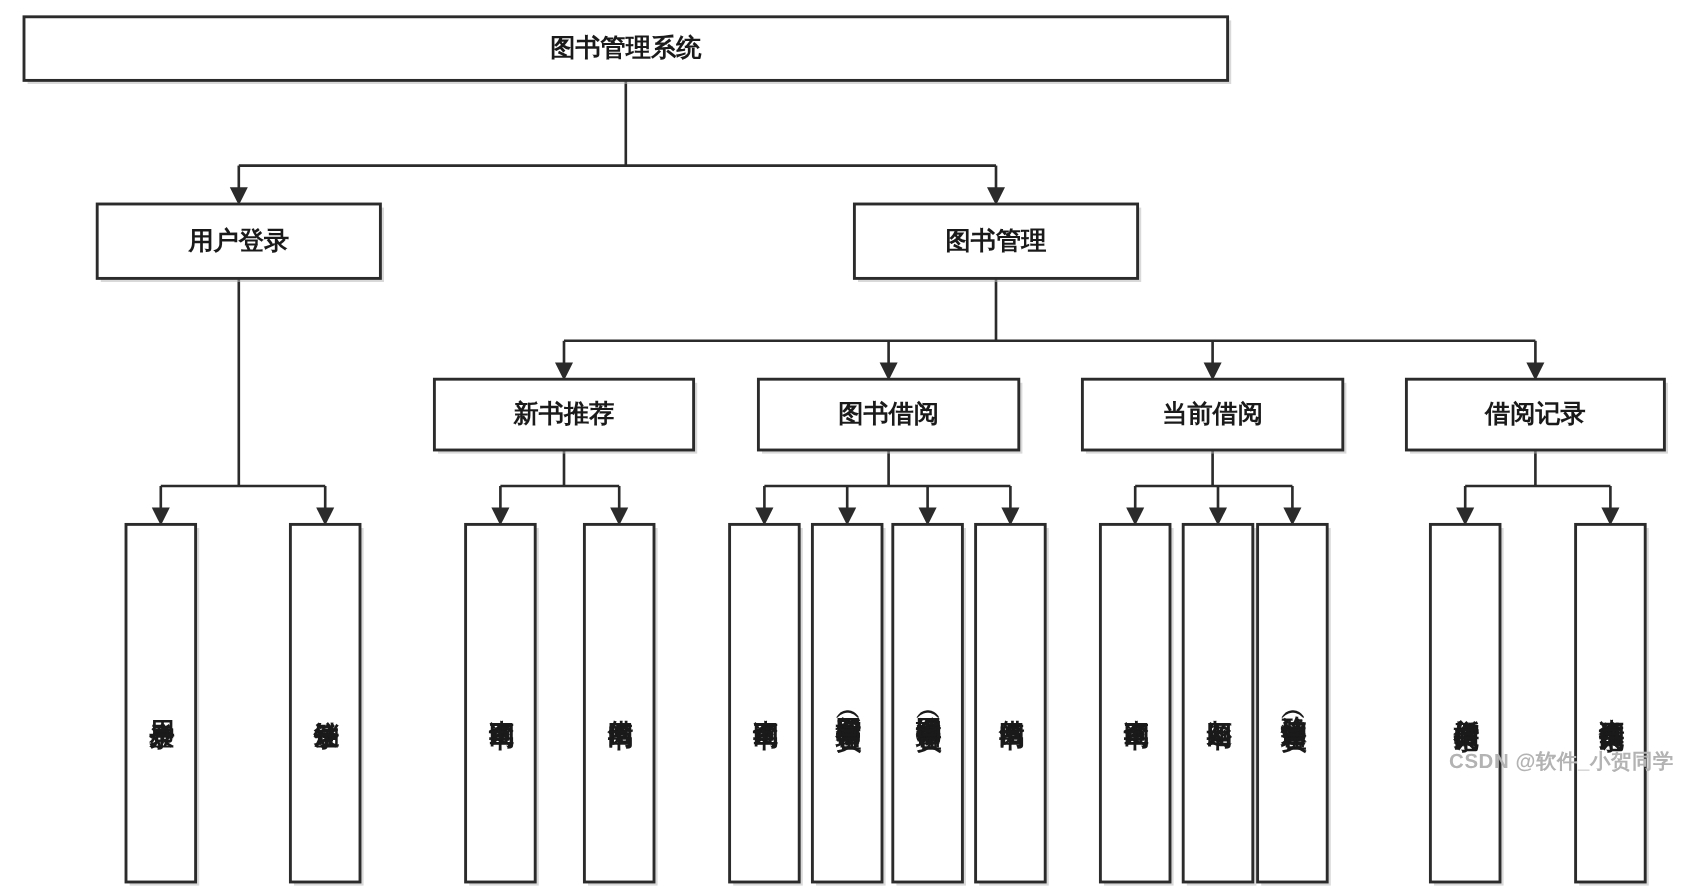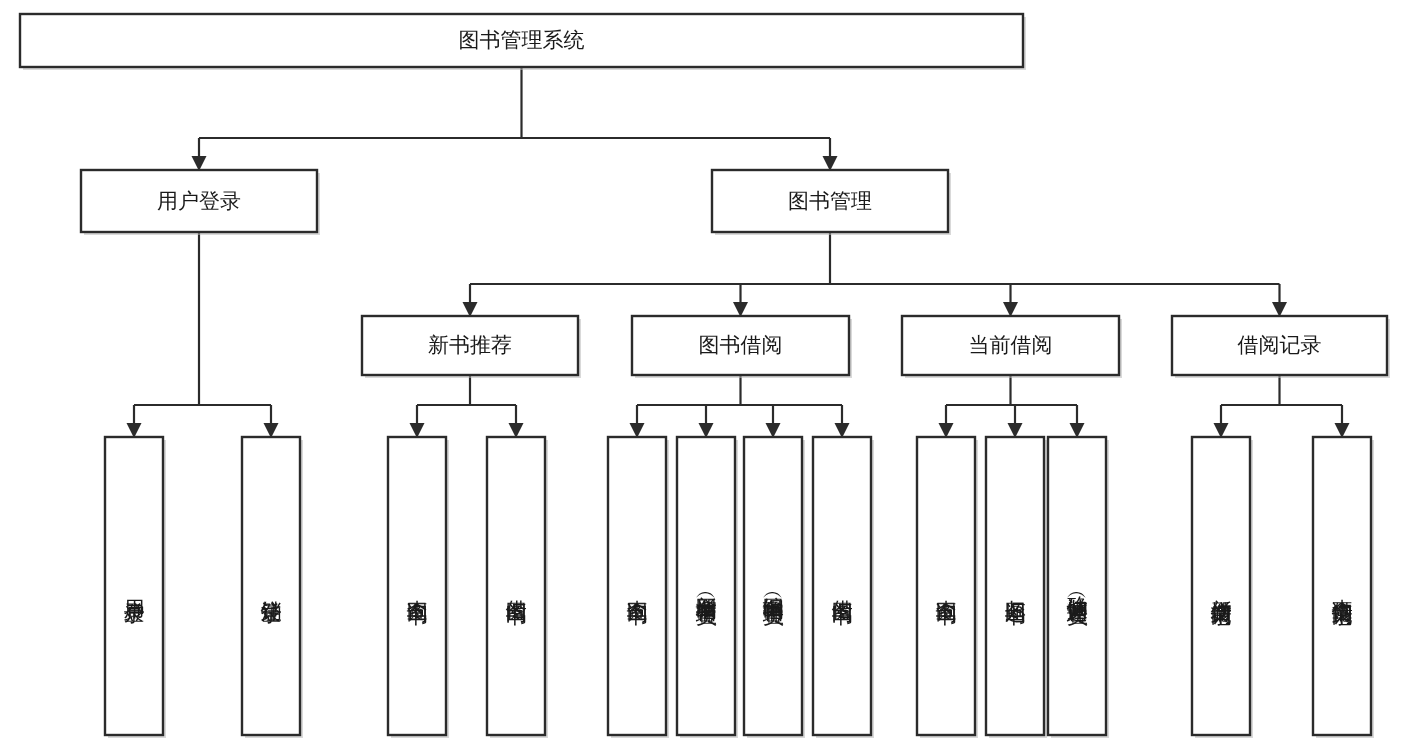--- a/index.html
+++ b/index.html
@@ -13,20 +13,21 @@
     height: 747px;
     font-family: "Liberation Sans", "DejaVu Sans", sans-serif;
     overflow: hidden;
     position: relative;
   }
   #diagram-root {
     position: relative;
     width: 1405px;
     height: 650px;
     background: #ffffff;
+    font-weight: bold;
   }
   svg#flow-svg {
     position: absolute;
     left: 0;
     top: 0;
     width: 1405px;
     height: 747px;
     display: block;
   }
   .node-rect {
@@ -250,13 +251,14 @@
       <div class="node-label-v" style="left: 608px; top: 437px; width: 58px; height: 298px; display: flex; align-items: center; justify-content: center;">查询图书</div>
       <div class="node-label-v" style="left: 677px; top: 437px; width: 58px; height: 298px; display: flex; align-items: center; justify-content: center;">新增图书（管理员）</div>
       <div class="node-label-v" style="left: 744px; top: 437px; width: 58px; height: 298px; display: flex; align-items: center; justify-content: center;">编辑图书（管理员）</div>
       <div class="node-label-v" style="left: 813px; top: 437px; width: 58px; height: 298px; display: flex; align-items: center; justify-content: center;">借阅图书</div>
       <div class="node-label-v" style="left: 917px; top: 437px; width: 58px; height: 298px; display: flex; align-items: center; justify-content: center;">查询图书</div>
       <div class="node-label-v" style="left: 986px; top: 437px; width: 58px; height: 298px; display: flex; align-items: center; justify-content: center;">归还图书</div>
       <div class="node-label-v" style="left: 1048px; top: 437px; width: 58px; height: 298px; display: flex; align-items: center; justify-content: center;">确认归还（管理员）</div>
       <div class="node-label-v" style="left: 1192px; top: 437px; width: 58px; height: 298px; display: flex; align-items: center; justify-content: center;">新增借阅记录</div>
       <div class="node-label-v" style="left: 1313px; top: 437px; width: 58px; height: 298px; display: flex; align-items: center; justify-content: center;">查询借阅记录</div>
     </div>
+  <div class="watermark">CSDN @软件_小贺同学</div>
 </div>
 
 </body></html>

